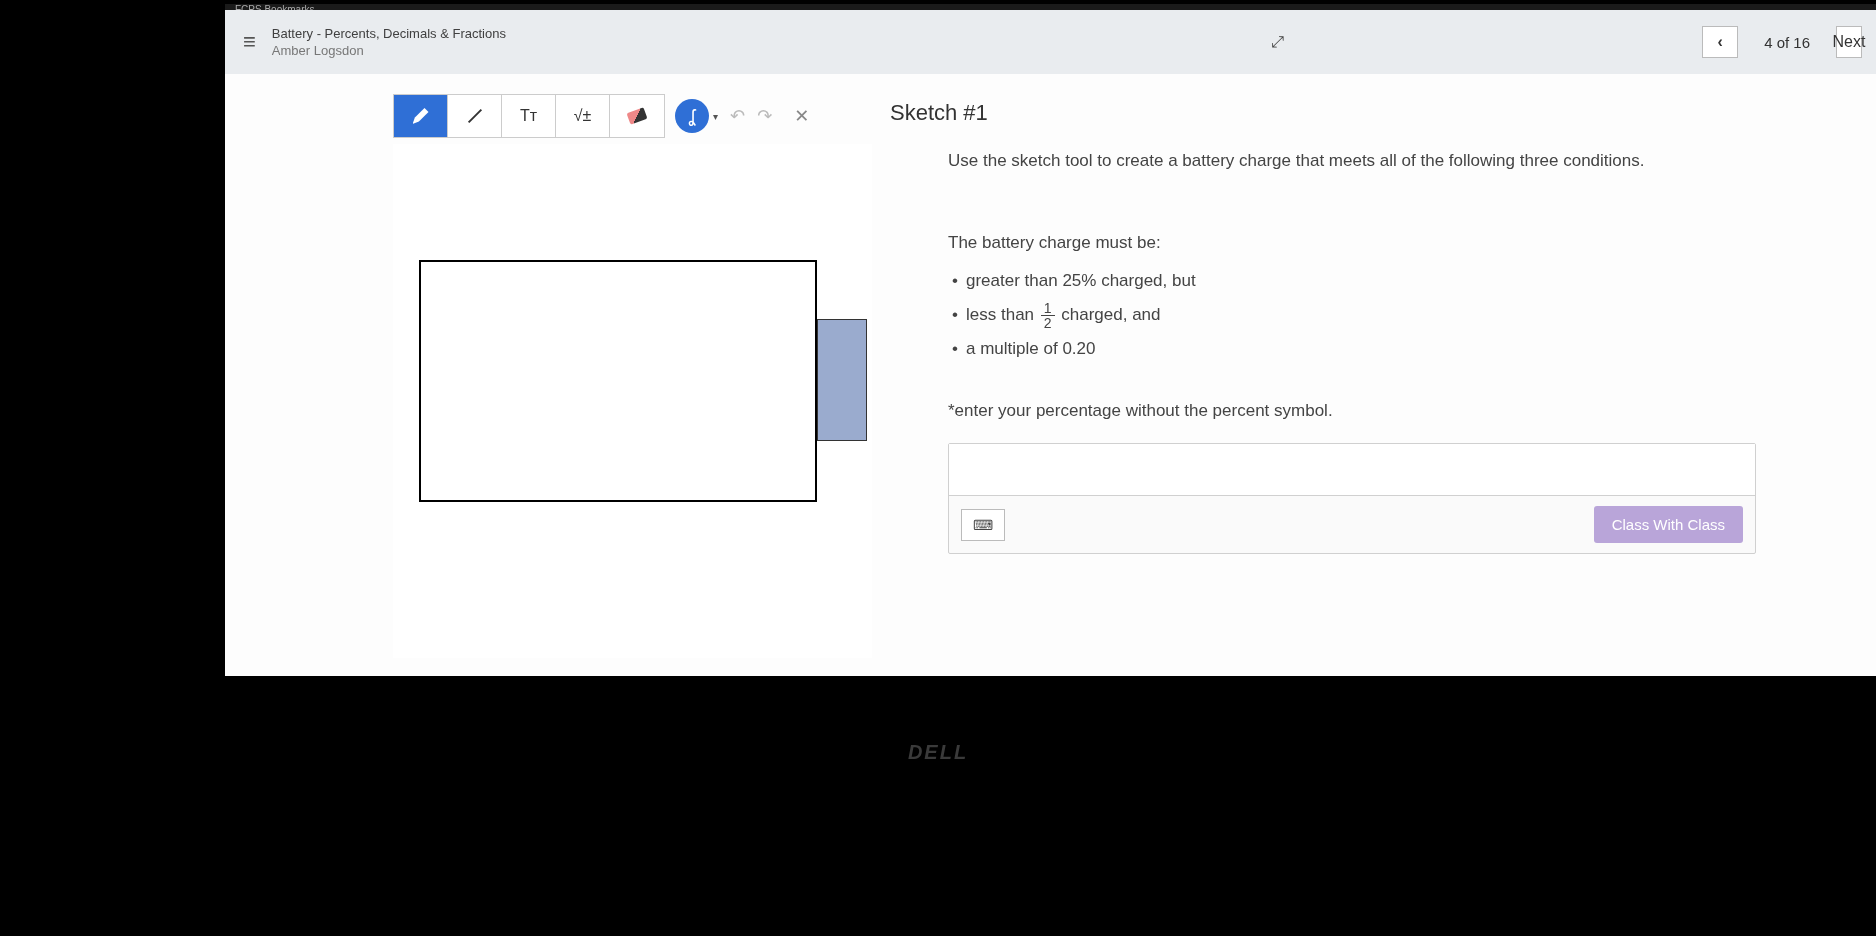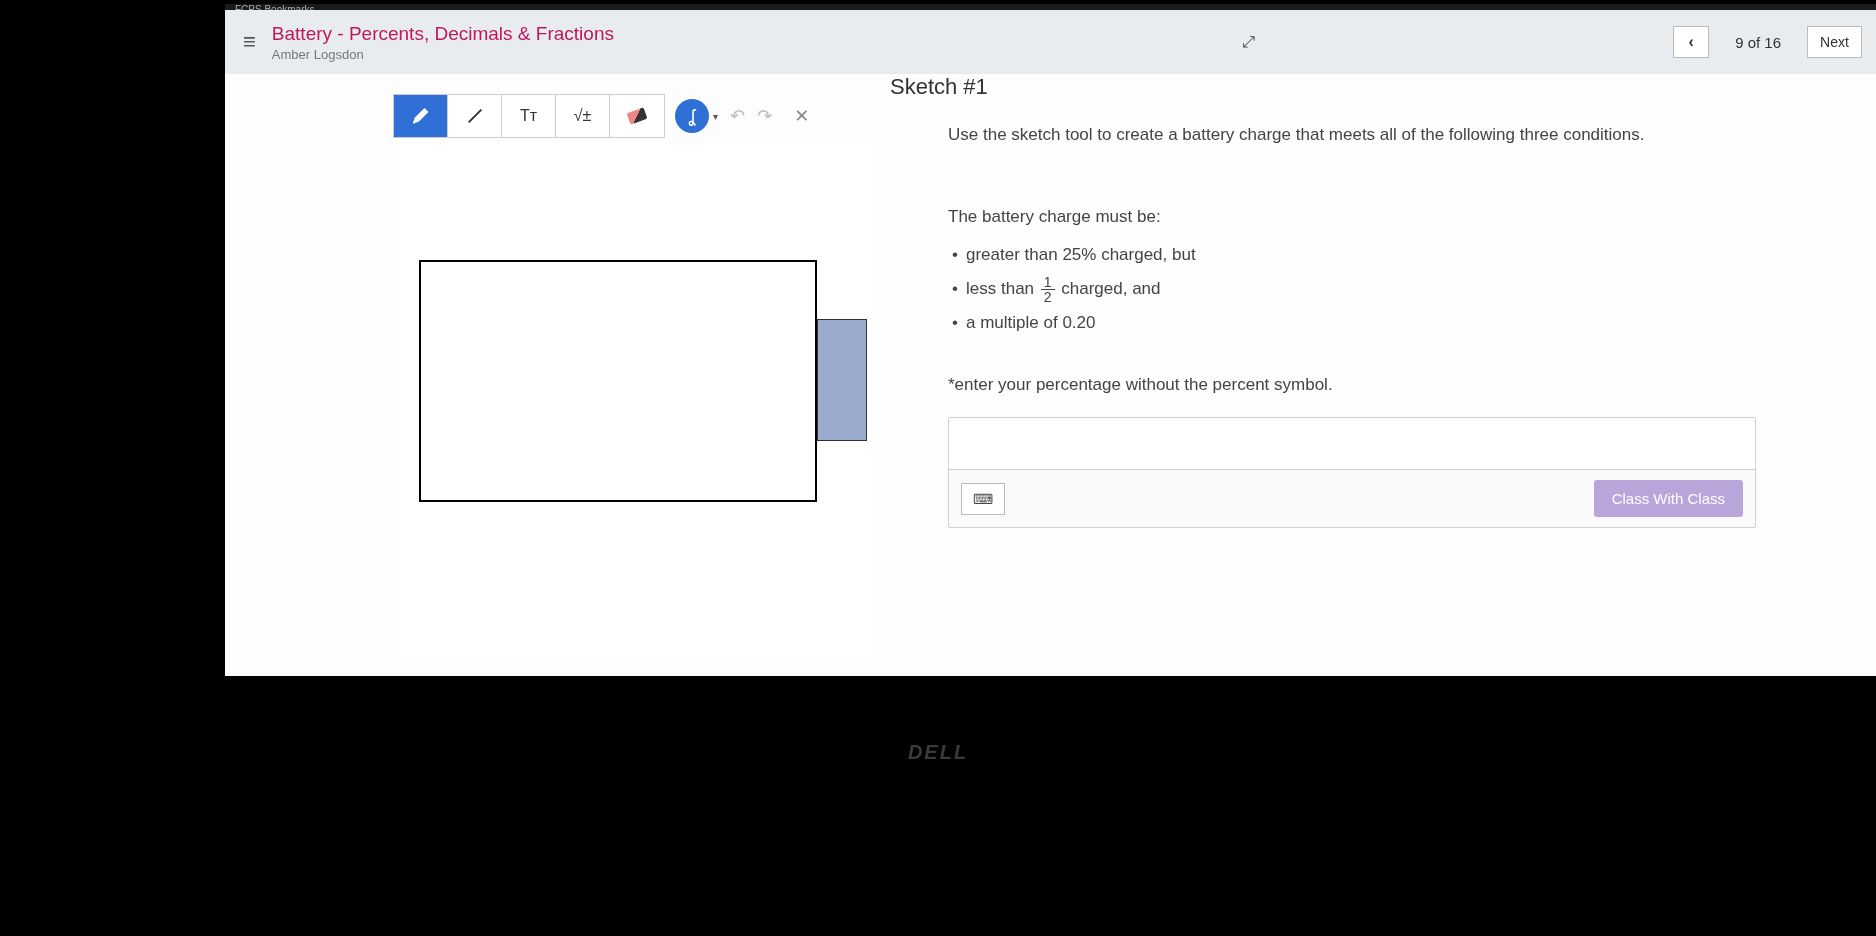--- a/index.html
+++ b/index.html
@@ -39,21 +39,21 @@
     }
     .menu-btn {
       font-size: 22px;
       color: #555;
       cursor: pointer;
       user-select: none;
       line-height: 1;
       padding: 4px;
     }
     .title-block { flex: 0 0 auto; }
-    .main-title { font-size: 19px; color: #be185d; font-weight: 400; }
+    .main-title { font-size: 13px; color: #404040; font-weight: 400; }
     .author { font-size: 13px; color: #777; margin-top: 2px; }
     .header-spacer { flex: 1; }
     .fullscreen-btn {
       font-size: 16px;
       color: #444;
       cursor: pointer;
       padding: 6px;
       margin-right: 400px;
     }
     .nav-prev {
@@ -67,29 +67,29 @@
       cursor: pointer;
       font-weight: bold;
       color: #333;
     }
     .page-count {
       font-size: 15px;
       color: #333;
       padding: 0 14px;
     }
     .nav-next {
-      width: 55px;
+      width: 26px;
       height: 32px;
       border: 1px solid #bbb;
       background: #fff;
       display: flex;
       align-items: center;
       justify-content: center;
       cursor: pointer;
-      font-size: 14px;
+      font-size: 16px;
       color: #333;
     }
     .content-area {
       display: flex;
       height: calc(100% - 64px);
     }
     .sketch-panel {
       width: 665px;
       padding: 20px 18px 18px 168px;
       display: flex;
@@ -187,21 +187,21 @@
       position: absolute;
       left: 424px;
       top: 175px;
       width: 50px;
       height: 122px;
       background: #9aabce;
       border: 1px solid #333;
     }
     .instruction-panel {
       flex: 1;
-      padding: 0 120px 20px 0;
+      padding: 26px 120px 20px 0;
     }
     .sketch-title {
       font-size: 22px;
       color: #333;
       font-weight: 400;
       margin-bottom: 20px;
     }
     .instruction-text {
       font-size: 17px;
       color: #444;
@@ -305,21 +305,21 @@
 
   <div class="header-bar">
     <div class="menu-btn">≡</div>
     <div class="title-block">
       <div class="main-title">Battery - Percents, Decimals &amp; Fractions</div>
       <div class="author">Amber Logsdon</div>
     </div>
     <div class="header-spacer"></div>
     <div class="fullscreen-btn">⤢</div>
     <div class="nav-prev">‹</div>
-    <div class="page-count">9 of 16</div>
+    <div class="page-count">4 of 16</div>
     <div class="nav-next">Next</div>
   </div>
 
   <div class="content-area">
 
     <div class="sketch-panel">
       <div class="toolbar">
         <div class="tool-group">
           <div class="tool-btn active">
             <span class="pencil-icon"></span>

